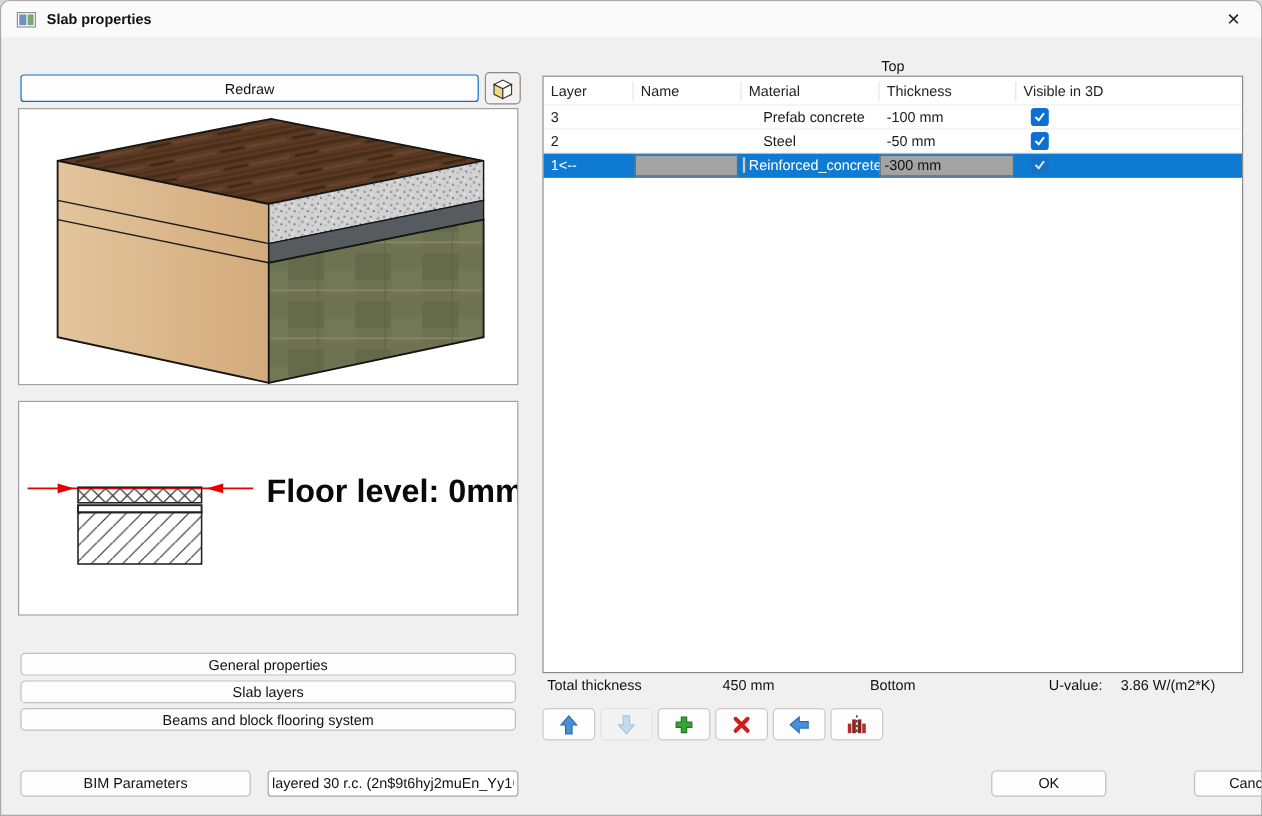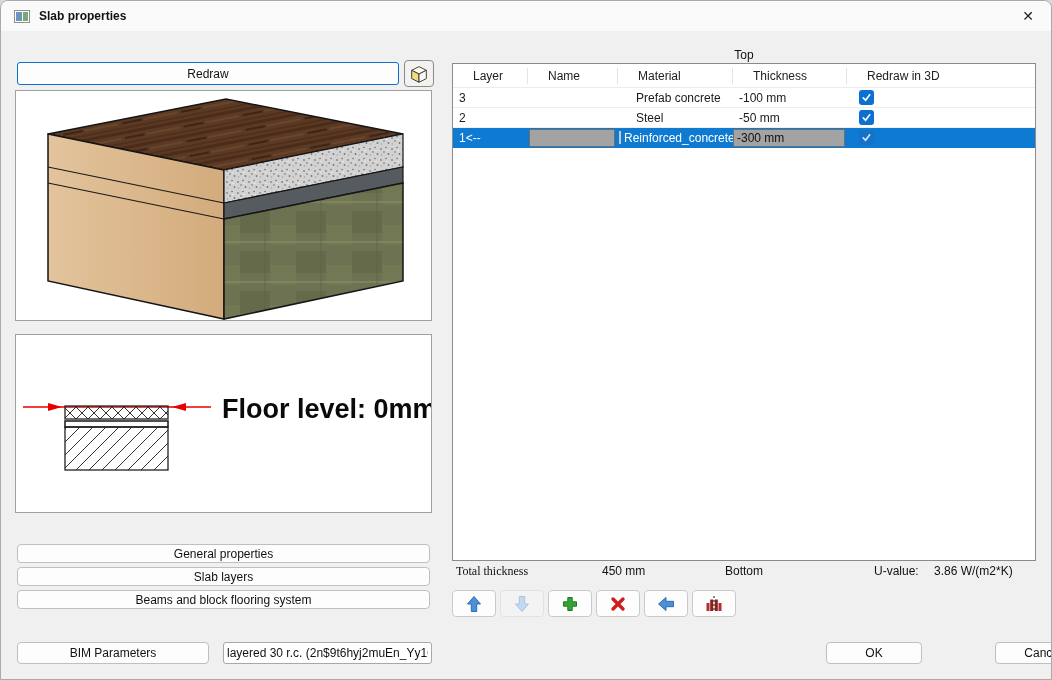--- a/index.html
+++ b/index.html
@@ -31,39 +31,39 @@
   .namefield { position:absolute; left:222px; top:641px; width:209px; height:22px; background:#fff;
          border:1px solid #a8a8a8; border-radius:3px; font:12px "Liberation Sans",sans-serif;
          padding:0 3px; color:#111; white-space:nowrap; overflow:hidden; }
   
   .toplabel,.bottomlabel { position:absolute; left:451px; width:584px; text-align:center; color:#111; }
   .toplabel { top:47px; }
   .grid { position:absolute; left:451px; top:62px; width:584px; height:498px; background:#fff;
           border:1px solid #8a8a8a; }
   .g-row { display:grid; grid-template-columns:75px 90px 115px 114px 1fr; align-items:center; }
   .g-head { height:24px; border-bottom:1px solid #ededed; }
-  .g-head span { padding-left:20px; color:#222; border-right:1px solid #e4e4e4; height:16px; line-height:16px; }
+  .g-head span { padding-left:6px; color:#222; border-right:1px solid #e4e4e4; height:16px; line-height:16px; }
   .g-head span:last-child { border-right:none; }
   .row { height:20px; border-bottom:1px solid #efefef; }
   .cell { padding-left:6px; overflow:hidden; white-space:nowrap; }
   .mat-indent { padding-left:18px; }
   .row.selected { background:#0f7ad1; color:#fff; border-bottom:1px solid #0f7ad1; }
   .editbox { background:#a3a3a3; border:1px solid #6e6e6e; height:18px; display:flex; align-items:center;
              color:#111; padding-left:3px; }
   .name-edit { width:86px; margin-left:1px; }
   .thick-edit { width:112px; margin-left:0; }
   .matcell { display:flex; align-items:center; gap:3px; padding-left:1px; }
   .swatch { width:13px; height:13px; background:#4e4c33; border:1px solid #c9c9c9;
             box-shadow:inset 0 0 0 1px #62604a; }
   .checkbox { width:15px; height:15px; margin-left:12px; background:#0b70d1; border-radius:3px;
               display:flex; align-items:center; justify-content:center; }
   .row.selected .checkbox { background:#1472c8; }
   
   .strip span { position:absolute; top:563px; color:#111; }
-  .s-tt { left:455px;font-family:Liberation Serif, serif; } .s-ttv { left:601px; } .s-uv { left:873px; } .s-uvv { left:933px; }
+  .s-tt { left:455px; } .s-ttv { left:601px; } .s-uv { left:873px; } .s-uvv { left:933px; }
   .bottomlabel { top:563px; }
   
   .tool { position:absolute; top:589px; width:44px; height:27px; background:#fdfdfd;
           border:1px solid #c9c9c9; border-radius:4px; display:flex; align-items:center; justify-content:center; }
   .tool.disabled { background:#f3f3f3; border-color:#e2e2e2; }
   .t0 { left:451px; } .t1 { left:499px; } .t2 { left:547px; } .t3 { left:595px; } .t4 { left:643px; } .t5 { left:691px; }
   
   .ok { left:825px; top:641px; width:96px; height:22px; }
   .cancel { left:994px; top:641px; width:96px; height:22px; }
   .props-1 { top:543px; } .props-2 { top:566px; } .props-3 { top:589px; }
@@ -165,21 +165,21 @@
   <input class="namefield" value="layered 30 r.c. (2n$9t6hyj2muEn_Yy1Cbzł" style="">
 
   <div class="toplabel">Top</div>
 
   <div class="grid">
     <div class="g-row g-head">
       <span>Layer</span>
       <span>Name</span>
       <span>Material</span>
       <span>Thickness</span>
-      <span>Redraw in 3D</span>
+      <span>Visible in 3D</span>
     </div>
 
     <div class="g-row row">
       <div class="cell">3</div>
       <div class="cell"></div>
       <div class="cell mat-indent">Prefab concrete</div>
       <div class="cell">-100 mm</div>
       <div>
           <span class="checkbox">
         <svg width="11" height="11" viewBox="0 0 12 12">

